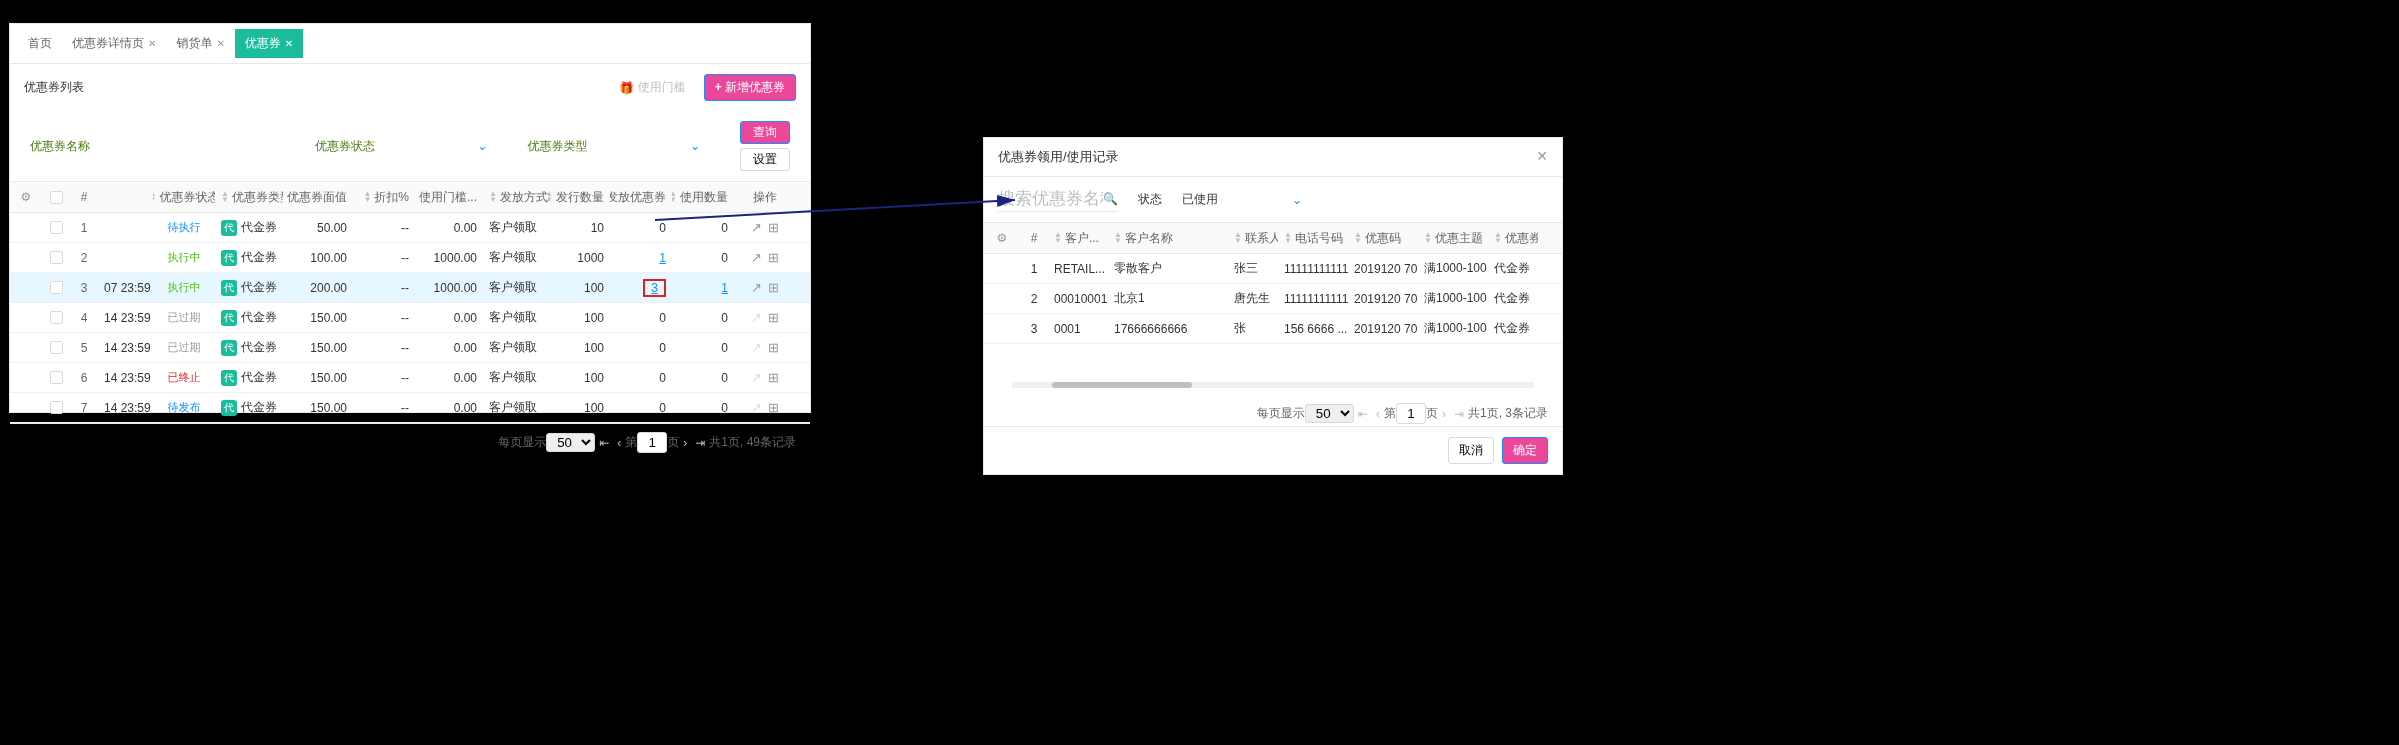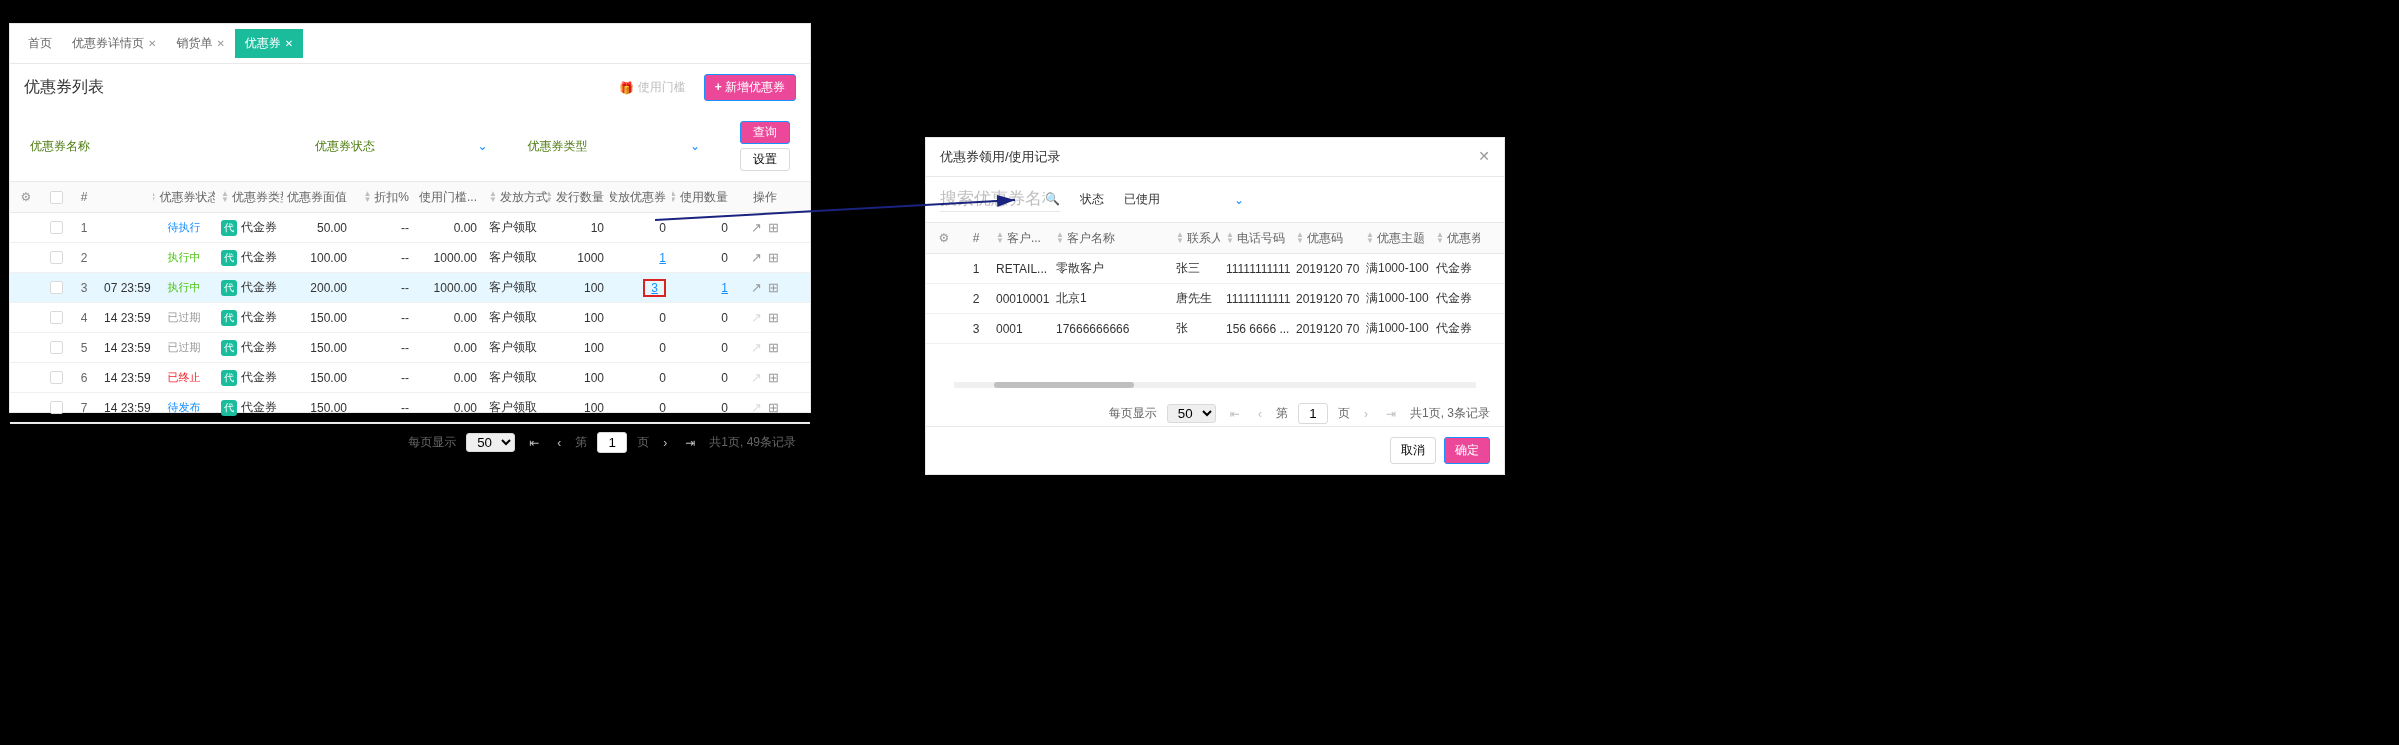--- a/index.html
+++ b/index.html
@@ -1,26 +1,26 @@
 <!DOCTYPE html>
 <html><head>
 <meta charset="utf-8">
 <style>
 *{margin:0;padding:0;box-sizing:border-box;font-family:-apple-system,"PingFang SC","Microsoft YaHei",sans-serif}
 body{background:#000;width:2399px;height:745px;position:relative;font-size:12px;color:#333}
 .panel{background:#fff;position:absolute}
 .panel-left{left:9px;top:23px;width:802px;height:390px;border:1px solid #e8e8e8}
-.panel-right{left:925px;top:137px;width:580px;height:338px;border:1px solid #e8e8e8}
+.panel-right{left:983px;top:137px;width:580px;height:338px;border:1px solid #e8e8e8}
 .tabs{display:flex;border-bottom:1px solid #e8e8e8;height:40px;align-items:center;padding:0 8px}
 .tab{padding:6px 10px;font-size:12px;color:#666;position:relative;display:flex;align-items:center;gap:4px;cursor:pointer}
 .tab.active{background:#1abc9c;color:#fff}
 .tab-close{font-size:10px;color:#999}
 .tab.active .tab-close{color:#fff}
 .header{display:flex;justify-content:space-between;align-items:center;padding:10px 14px}
-.title{font-size:16px;font-weight:500}
+.title{font-size:12px;font-weight:500}
 .header-actions{display:flex;gap:8px;align-items:center}
 .btn{padding:4px 10px;font-size:12px;border:1px solid #d9d9d9;background:#fff;border-radius:3px;cursor:pointer;white-space:nowrap}
 .btn-text{border:none;color:#bfbfbf;display:flex;align-items:center;gap:3px}
 .btn-primary{background:#ec4899;color:#fff;border-color:#1890ff}
 .plus{font-weight:bold}
 .filters{display:flex;padding:10px 20px;gap:40px;align-items:center}
 .filter{display:flex;align-items:center;gap:8px;flex:1}
 .filter-label{color:#4d7c0f;white-space:nowrap}
 .filter-input{flex:1;border:none;border-bottom:1px solid transparent;padding:4px 0;min-width:0}
 .filter-select{flex:1;display:flex;justify-content:flex-end;color:#bfbfbf;cursor:pointer}
@@ -52,21 +52,21 @@
 .status-tag{padding:1px 4px;border-radius:2px;font-size:11px}
 .status-green{color:#52c41a}
 .status-blue{color:#1890ff}
 .status-gray{color:#999}
 .status-red{color:#f5222d}
 .type-badge{width:16px;height:16px;background:#1abc9c;color:#fff;border-radius:3px;display:inline-flex;align-items:center;justify-content:center;font-size:10px;margin-right:4px}
 .link{color:#1890ff;text-decoration:underline;cursor:pointer}
 .boxed-link{border:2px solid #d22;padding:0 6px}
 .icon-btn{color:#999;cursor:pointer;font-size:13px}
 .icon-btn.disabled{color:#ddd}
-.pagination{display:flex;justify-content:flex-end;align-items:center;padding:8px 14px;gap:10px;font-size:12px;color:#666;border-top:1px solid #e8e8e8}
+.pagination{display:flex;justify-content:flex-end;align-items:center;padding:8px 14px;gap:0;font-size:12px;color:#666;border-top:1px solid #e8e8e8}
 .page-input{width:30px;text-align:center;border:1px solid #d9d9d9;padding:2px;border-radius:3px}
 .page-select{border:1px solid #d9d9d9;padding:0 6px;border-radius:3px}
 .page-nav{color:#bfbfbf;cursor:pointer;padding:0 4px}
 .modal-header{display:flex;justify-content:space-between;padding:10px 14px;border-bottom:1px solid #e8e8e8}
 .modal-title{font-size:13px;font-weight:500}
 .close-x{color:#999;cursor:pointer;font-size:14px}
 .modal-filters{display:flex;padding:10px 14px;gap:20px;align-items:center}
 .search-box{display:flex;align-items:center;border-bottom:1px solid #e8e8e8;padding:2px 0;width:120px}
 .search-input{border:none;flex:1;font-size:17px;min-width:0}
 .search-input::placeholder{color:#bfbfbf}

